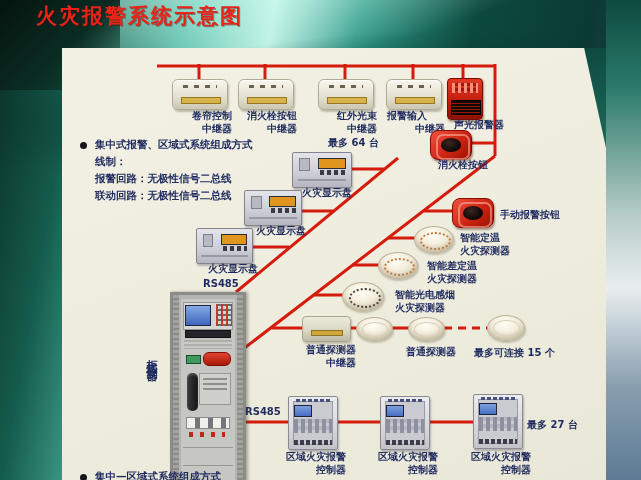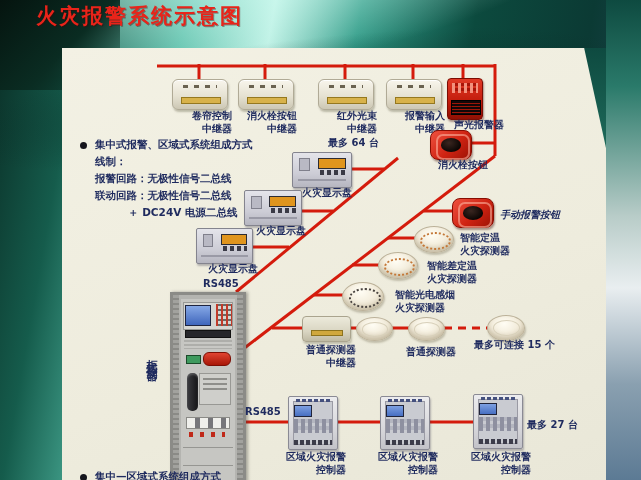--- a/index.html
+++ b/index.html
@@ -184,41 +184,40 @@
   <div class="relay" style="left:238px;top:79px;width:54px;height:29px;"></div>
   <div class="relay" style="left:318px;top:79px;width:54px;height:29px;"></div>
   <div class="relay" style="left:386px;top:79px;width:54px;height:29px;"></div>
 
   <div class="lbl" style="left:168px;top:110px;width:64px;">卷帘控制</div>
   <div class="lbl" style="left:168px;top:123px;width:64px;">中继器</div>
   <div class="lbl" style="left:233px;top:110px;width:64px;">消火栓按钮</div>
   <div class="lbl" style="left:233px;top:123px;width:64px;">中继器</div>
   <div class="lbl" style="left:313px;top:110px;width:64px;">红外光束</div>
   <div class="lbl" style="left:313px;top:123px;width:64px;">中继器</div>
-  <div class="lbl" style="left:381px;top:110px;width:64px;">报警输入</div>
+  <div class="lbl" style="left:363px;top:110px;width:64px;">报警输入</div>
   <div class="lbl" style="left:381px;top:123px;width:64px;">中继器</div>
 
   <div class="sl-alarm" style="left:447px;top:78px;width:34px;height:40px;">
     <div class="dots"></div>
     <div class="grill"></div>
   </div>
   <div class="lbl" style="left:424px;top:119px;width:80px;">声光报警器</div>
 
   <div class="red-btn" style="left:430px;top:130px;width:40px;height:28px;"></div>
   <div class="lbl" style="left:408px;top:159px;width:80px;">消火栓按钮</div>
 
   <div class="red-btn" style="left:452px;top:198px;width:40px;height:28px;"></div>
-  <div class="lbl lbl-left" style="left:500px;top:209px;width:76px;font-style:italic;">手动报警按钮</div>
+  <div class="lbl lbl-left" style="left:500px;top:209px;width:76px;">手动报警按钮</div>
 
   <div class="bullet-dot" style="left:80px;top:142px;"></div>
   <div class="note-line" style="left:95px;top:138px;">集中式报警、区域式系统组成方式</div>
   <div class="note-line" style="left:95px;top:155px;">线制：</div>
   <div class="note-line" style="left:95px;top:189px;">联动回路：无极性信号二总线</div>
   <div class="note-line" style="left:95px;top:172px;">报警回路：无极性信号二总线</div>
-  <div class="note-line" style="left:128px;top:206px;">＋ DC24V 电源二总线</div>
 
   <div class="note" style="left:328px;top:136px;">最多 64 台</div>
 
   <div class="disp-panel" style="left:292px;top:152px;width:58px;height:34px;">
     <div class="screen"></div>
     <div class="side"></div>
     <div class="btns"></div>
     <div class="seam"></div>
   </div>
   <div class="lbl" style="left:288px;top:187px;width:64px;">火灾显示盘</div>
@@ -264,21 +263,21 @@
   <div class="detector" style="left:356px;top:317px;width:35px;height:22px;">
     <div class="ring ring-plain"></div>
   </div>
   <div class="detector" style="left:408px;top:317px;width:35px;height:22px;">
     <div class="ring ring-plain"></div>
   </div>
   <div class="detector" style="left:487px;top:315px;width:36px;height:24px;">
     <div class="ring ring-plain"></div>
   </div>
   <div class="lbl lbl-left" style="left:406px;top:346px;">普通探测器</div>
-  <div class="note" style="left:474px;top:338px;">最多可连接 15 个</div>
+  <div class="note" style="left:474px;top:346px;">最多可连接 15 个</div>
 
   <div class="note" style="left:203px;top:278px;">RS485</div>
   <div class="cabinet" style="left:170px;top:292px;width:70px;height:188px;">
     <div class="cab-rail" style="left:0;"></div>
     <div class="cab-rail" style="right:0;"></div>
     <div class="cab-inner">
       <div class="cab-m" style="top:3px;height:26px;"></div>
       <div class="cab-screen"></div>
       <div class="cab-leds"></div>
       <div class="cab-dip"></div>

